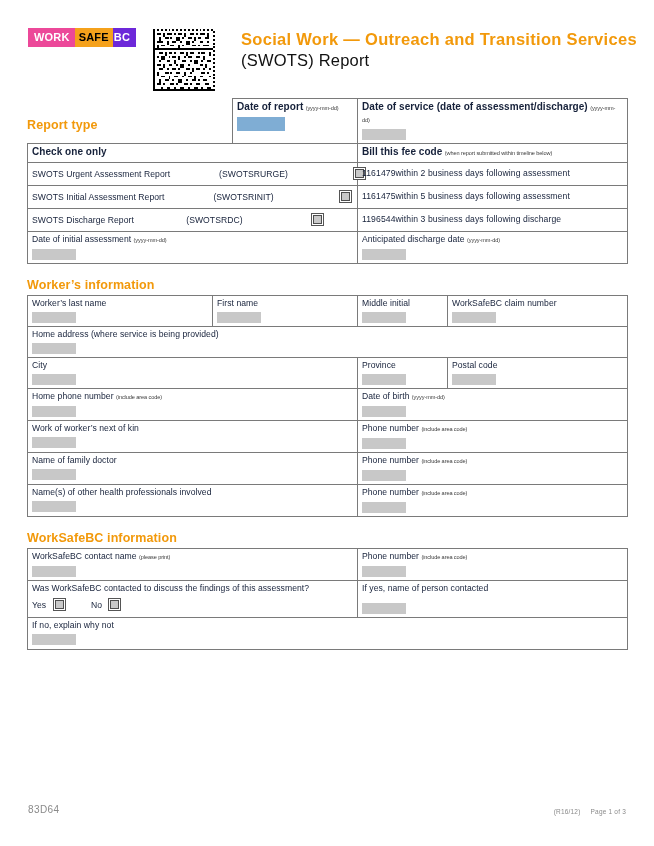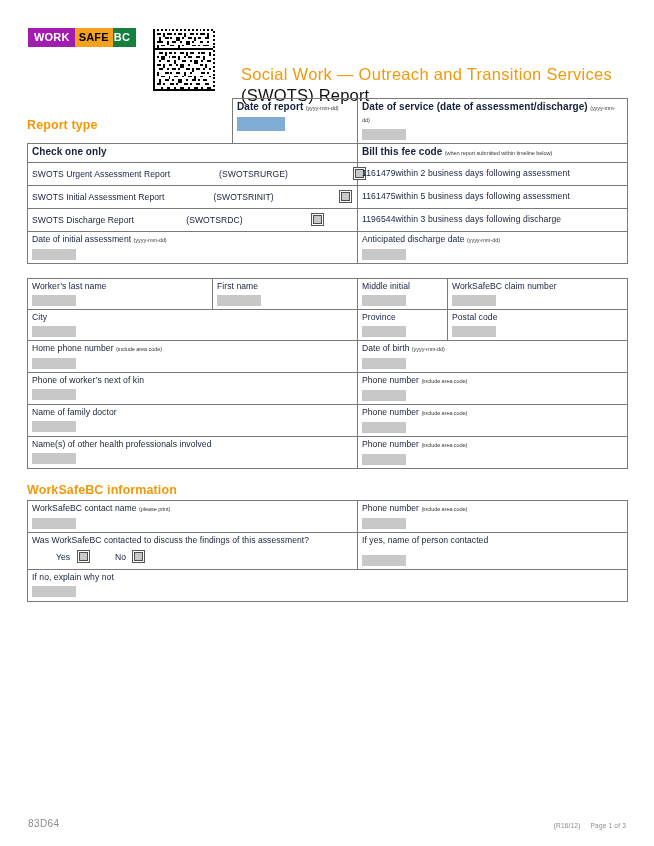--- a/index.html
+++ b/index.html
@@ -35,56 +35,55 @@
     top: 28px;
     display: flex;
     align-items: stretch;
     height: 19px;
     font-weight: bold;
     font-size: 11px;
     letter-spacing: 0.2px;
     line-height: 19px;
   }
   .logo-work {
-    background: #a21caf;
+    background: #ec4899;
     color: #ffffff;
     padding: 0 5px 0 6px;
   }
   .logo-safe {
     background: #f5a11b;
     color: #000000;
     padding: 0 4px;
   }
   .logo-bc {
-    background: #15803d;
+    background: #6d28d9;
     color: #ffffff;
     padding: 0 6px 0 1px;
   }
 
   .barcode {
     position: absolute;
     left: 152px;
     top: 29px;
     width: 64px;
     height: 62px;
   }
 
   .title-block {
     position: absolute;
     left: 241px;
     top: 29px;
     width: 400px;
   }
   .title-main {
     color: #f2990b;
-    font-weight: normal;
+    font-weight: bold;
     font-size: 16.5px;
     line-height: 20px;
     letter-spacing: 0.3px;
-    margin-top: 35px;
   }
   .title-sub {
     color: #111111;
     font-weight: normal;
     font-size: 16.5px;
     line-height: 21px;
     letter-spacing: 0.2px;
     margin-top: 1px;
   }
 
@@ -187,21 +186,21 @@
 
   
   .sec { margin-top: 14px; }
   .sec-head { margin: 0 0 3px 27px; }
 
   
   .footer {
     position: absolute;
     left: 0;
     right: 0;
-    bottom: 8px;
+    bottom: 22px;
     height: 20px;
   }
   .foot-left {
     position: absolute;
     left: 28px;
     top: 0;
     font-size: 10px;
     color: #8a8a8a;
     letter-spacing: 0.4px;
   }
@@ -476,20 +475,21 @@
             <span class="lbl">Anticipated discharge date</span>
             <span class="hint">(yyyy-mm-dd)</span>
             <span class="fill"></span>
           </td>
         </tr>
       </tbody>
     </table>
   </div>
 
   <div class="sec">
+    <div class="sec-head section-heading">Worker’s information</div>
 
     <table class="ftable">
       <colgroup>
         <col style="width:185px">
           <col style="width:145px">
           <col style="width:90px">
           <col style="width:180px">
       </colgroup>
       <tbody>
         <tr>
@@ -504,20 +504,26 @@
           <td>
             <span class="lbl">Middle initial</span>
             <span class="fill"></span>
           </td>
           <td>
             <span class="lbl">WorkSafeBC claim number</span>
             <span class="fill"></span>
           </td>
         </tr>
 
+        <tr>
+          <td colspan="4">
+            <span class="lbl">Home address (where service is being provided)</span>
+            <span class="fill"></span>
+          </td>
+        </tr>
 
         <tr>
           <td colspan="2">
             <span class="lbl">City</span>
             <span class="fill"></span>
           </td>
           <td>
             <span class="lbl">Province</span>
             <span class="fill"></span>
           </td>
@@ -535,21 +541,21 @@
           </td>
           <td colspan="2">
             <span class="lbl">Date of birth</span>
             <span class="hint">(yyyy-mm-dd)</span>
             <span class="fill"></span>
           </td>
         </tr>
 
         <tr>
           <td colspan="2">
-            <span class="lbl">Phone of worker’s next of kin</span>
+            <span class="lbl">Work of worker’s next of kin</span>
             <span class="fill"></span>
           </td>
           <td colspan="2">
             <span class="lbl">Phone number</span>
             <span class="hint">(include area code)</span>
             <span class="fill"></span>
           </td>
         </tr>
 
         <tr>
@@ -598,21 +604,21 @@
           <td>
             <span class="lbl">Phone number</span>
             <span class="hint">(include area code)</span>
             <span class="fill"></span>
           </td>
         </tr>
 
         <tr>
           <td>
             <span class="lbl">Was WorkSafeBC contacted to discuss the findings of this assessment?</span>
-            <span style="display:block;margin-top:5px;margin-left:24px;">
+            <span style="display:block;margin-top:5px;">
               <span class="lbl">Yes</span>
               <span class="cbox" style="margin-left:5px;"><span class="cbox-inner"></span></span>
               <span class="lbl" style="margin-left:24px;">No</span>
               <span class="cbox" style="margin-left:5px;"><span class="cbox-inner"></span></span>
             </span>
           </td>
           <td>
             <span class="lbl">If yes, name of person contacted</span>
             <span class="fill" style="margin-top:9px;"></span>
           </td>

